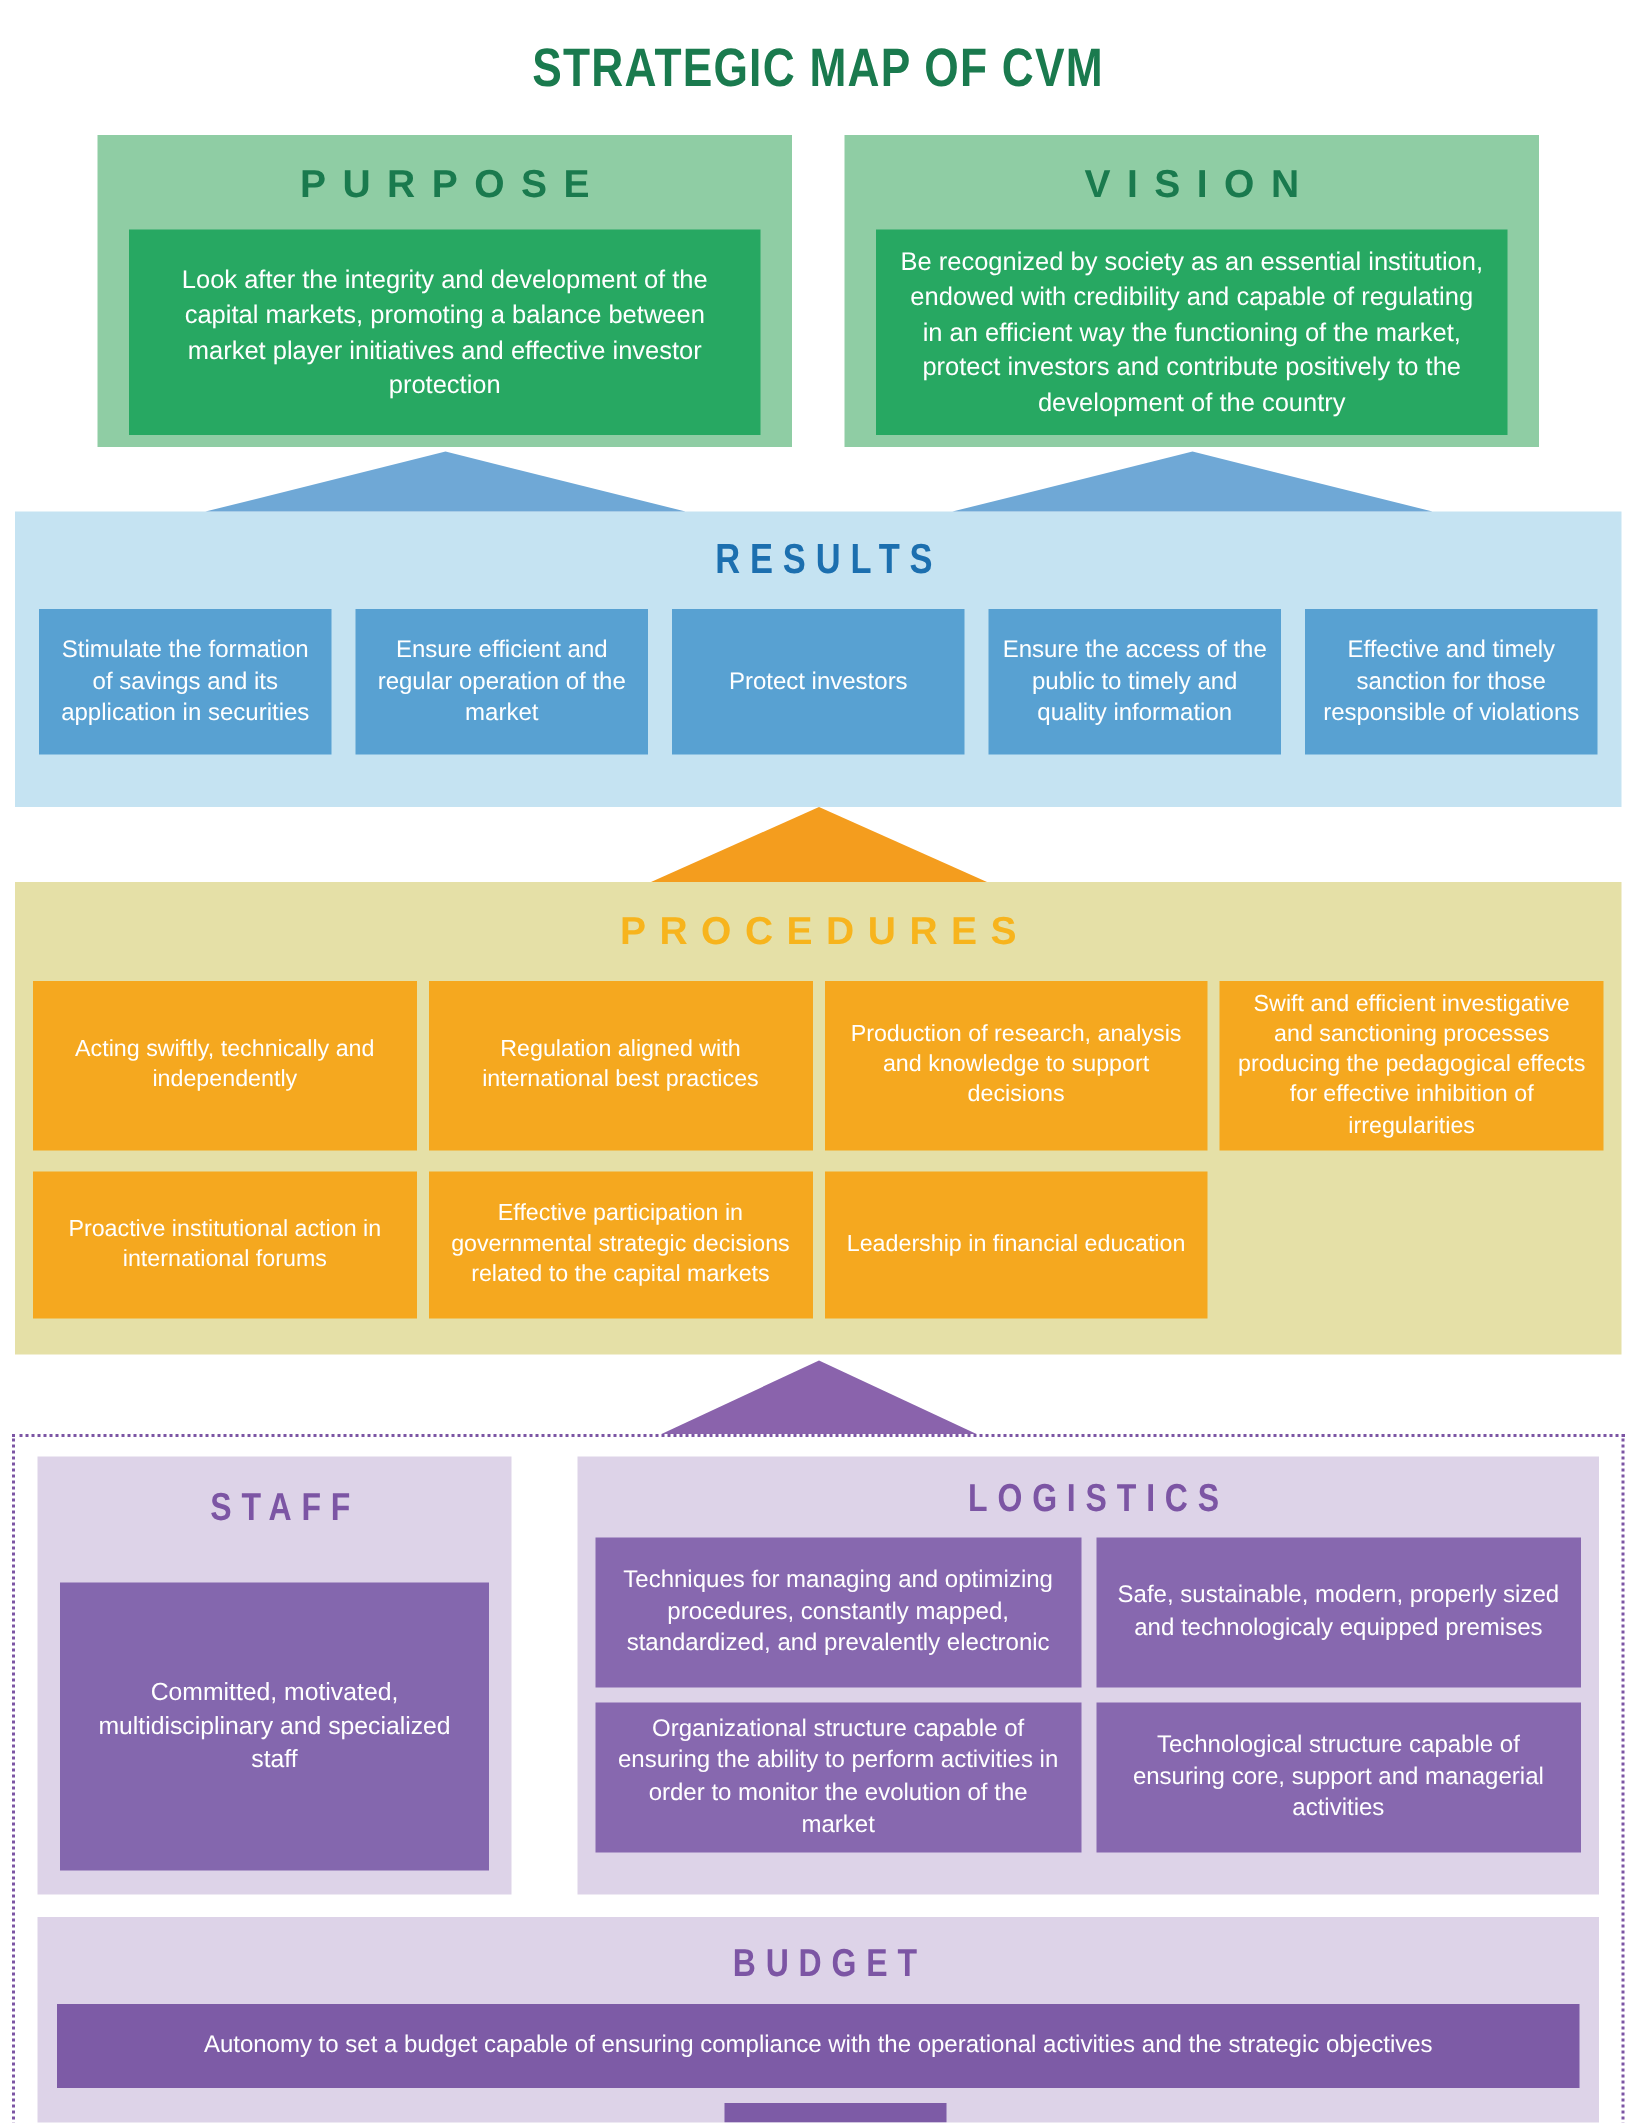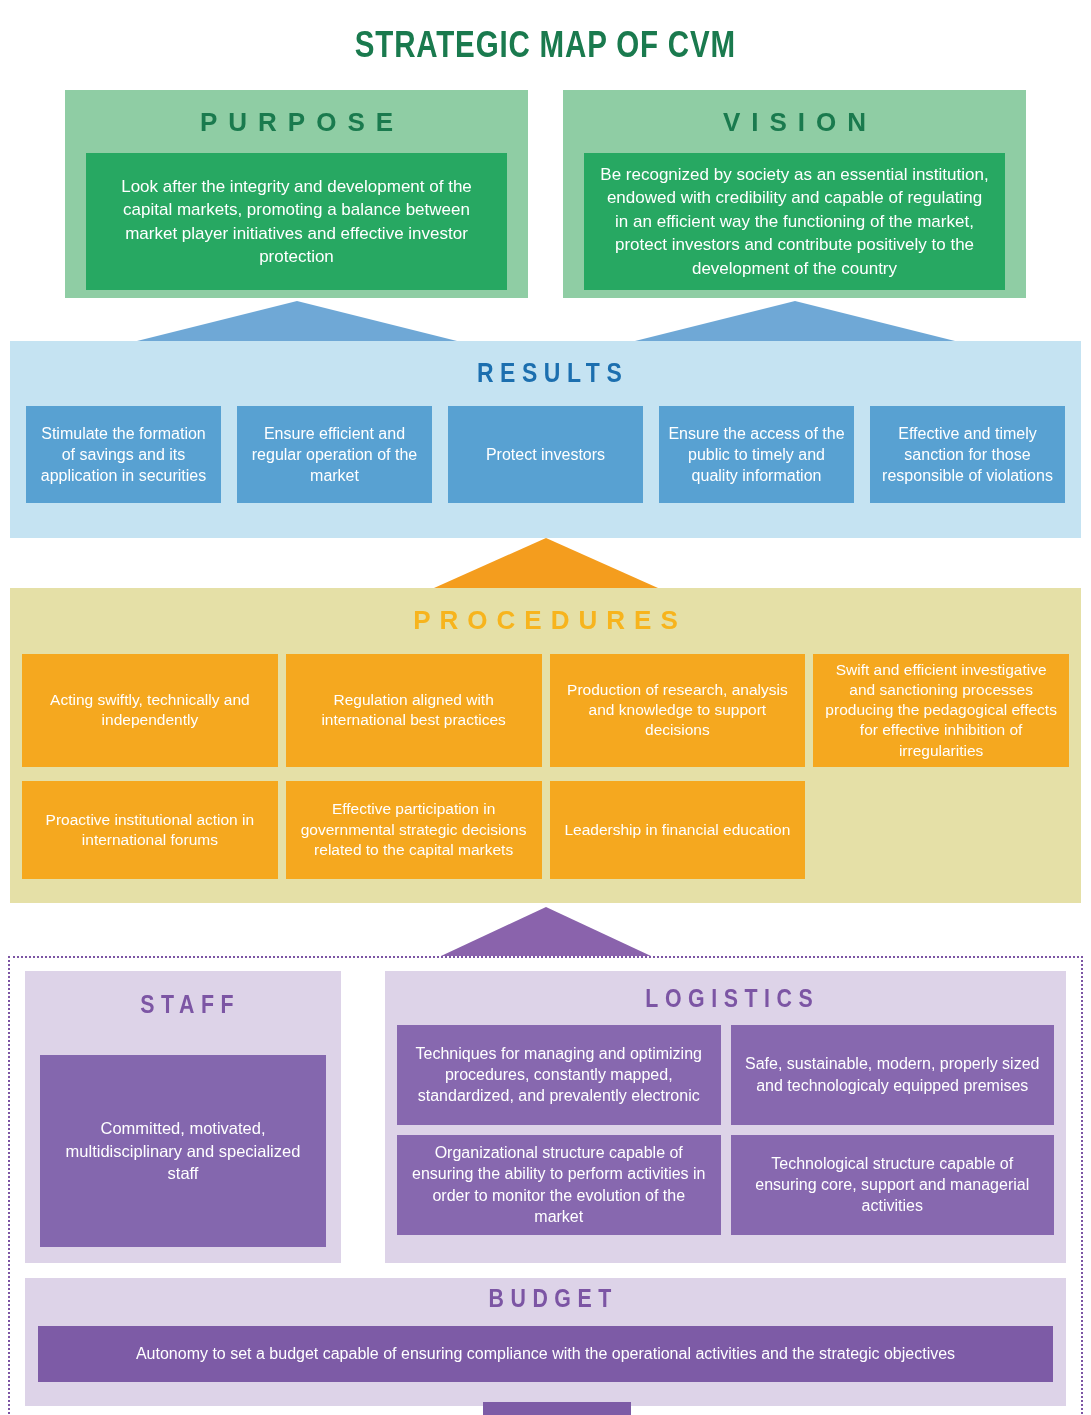--- a/index.html
+++ b/index.html
@@ -71,21 +71,21 @@
     display: flex; align-items: center; justify-content: center;
     color: #fff; text-align: center; font-size: 16.5px; line-height: 1.35; padding: 0 20px;
   }
   .logistics-box { flex: 1; background: #DDD3E8; padding: 12px 12px 14px; }
   .logistics-grid { display: grid; grid-template-columns: 1fr 1fr; gap: 10px; margin-top: 11px; }
   .logistics-item {
     background: #8768AF; color: #fff; min-height: 100px;
     display: flex; align-items: center; justify-content: center;
     text-align: center; font-size: 16px; line-height: 1.33; padding: 6px 14px;
   }
-  .budget-box { margin-top: 15px; background: #DDD3E8; padding: 5px 13px 24px; }
+  .budget-box { margin-top: 15px; background: #DDD3E8; padding: 15px 13px 24px; }
   .budget-inner {
     margin-top: 12px; background: #7D5BA6; height: 56px;
     display: flex; align-items: center; justify-content: center;
     color: #fff; font-size: 16px; text-align: center; padding: 0 10px;
   }
 
   
   .bottom-cut { position: absolute; bottom: 0; left: 483px; width: 148px; height: 13px; background: #7D5BA6; }
 </style>
 </head>

